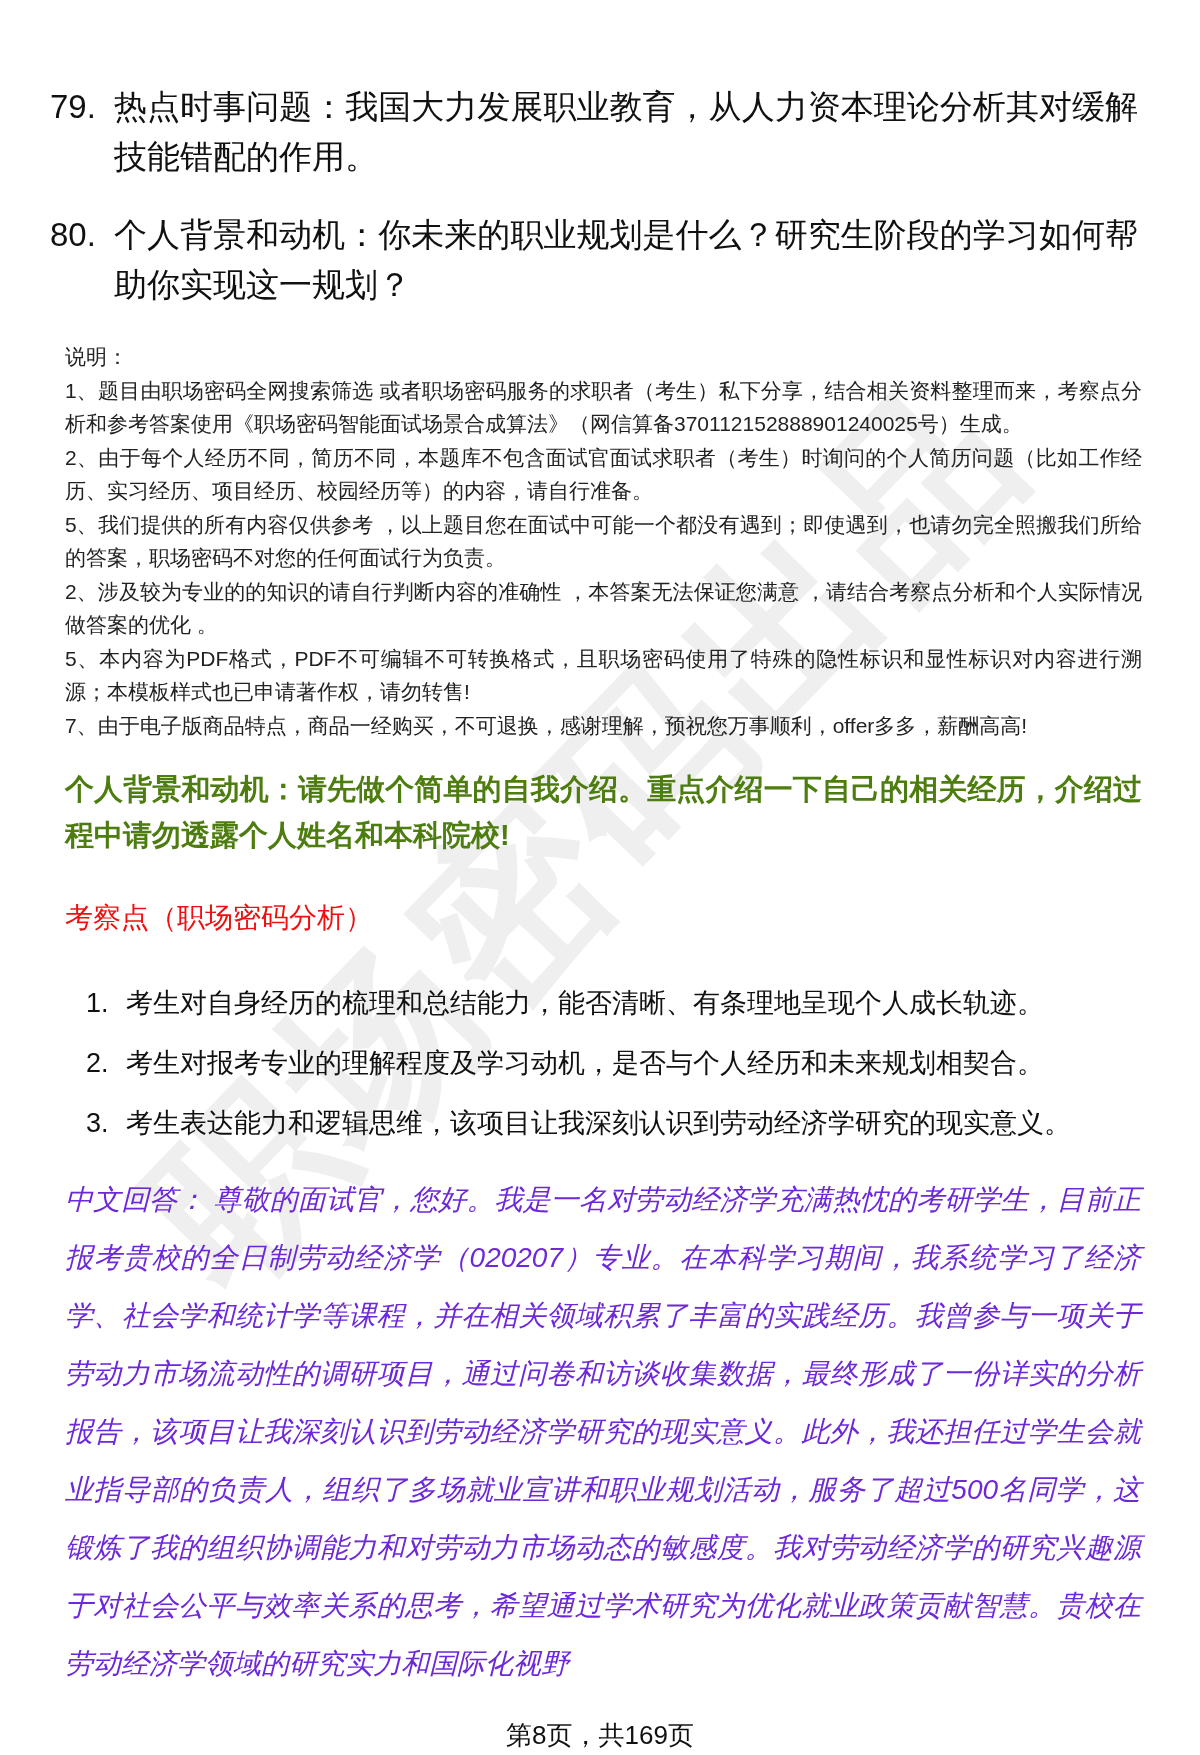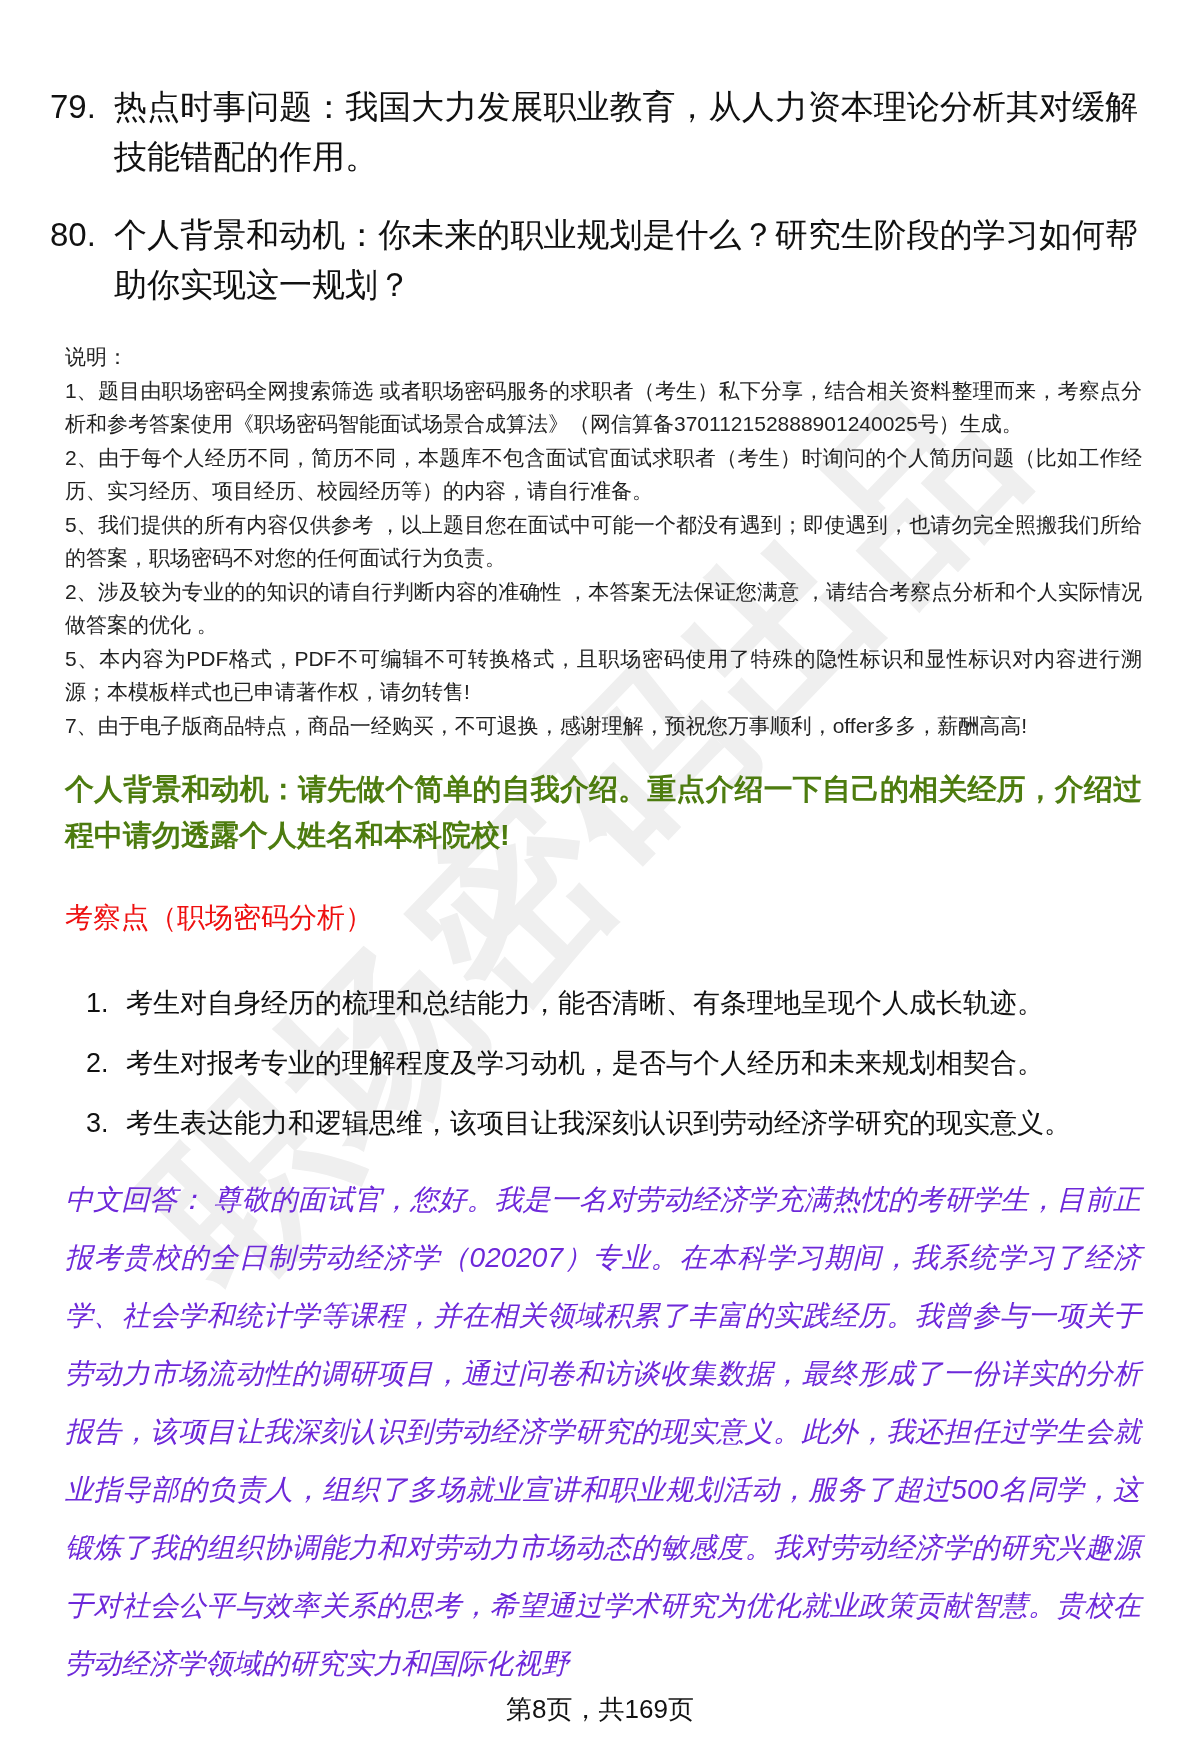--- a/index.html
+++ b/index.html
@@ -99,21 +99,21 @@
     line-height: 58px;
     text-align: justify;
     color: #6d28d9;
     font-style: italic;
   }
 
   
   .footer {
     position: absolute;
     left: 0;
-    bottom: 28px;
+    bottom: 2px;
     width: 100%;
     text-align: center;
     font-size: 26px;
     color: #111111;
     z-index: 2;
     background: #ffffff;
   }
 </style>
 </head>
 <body>

